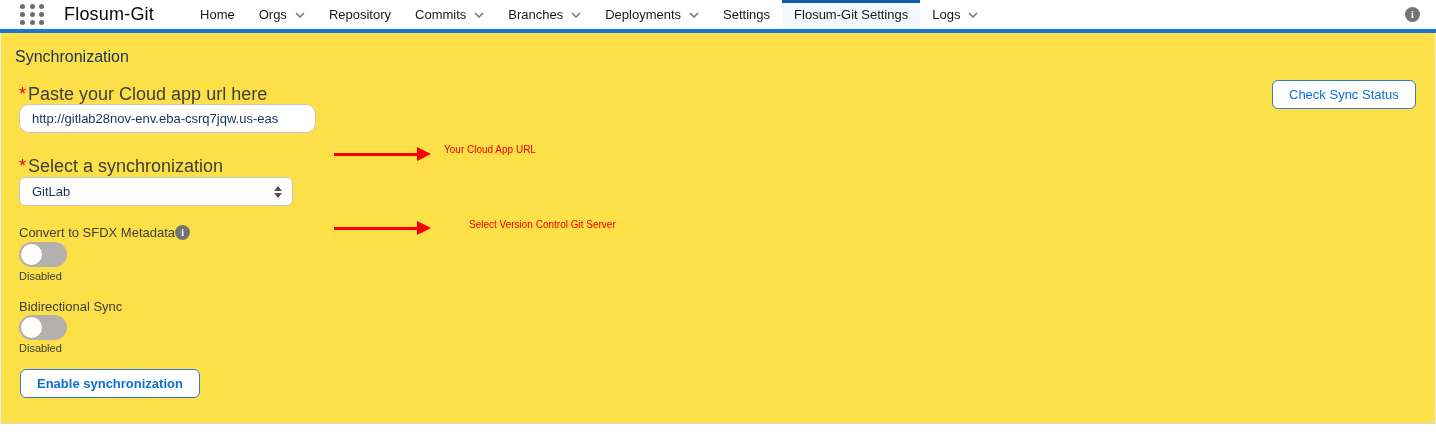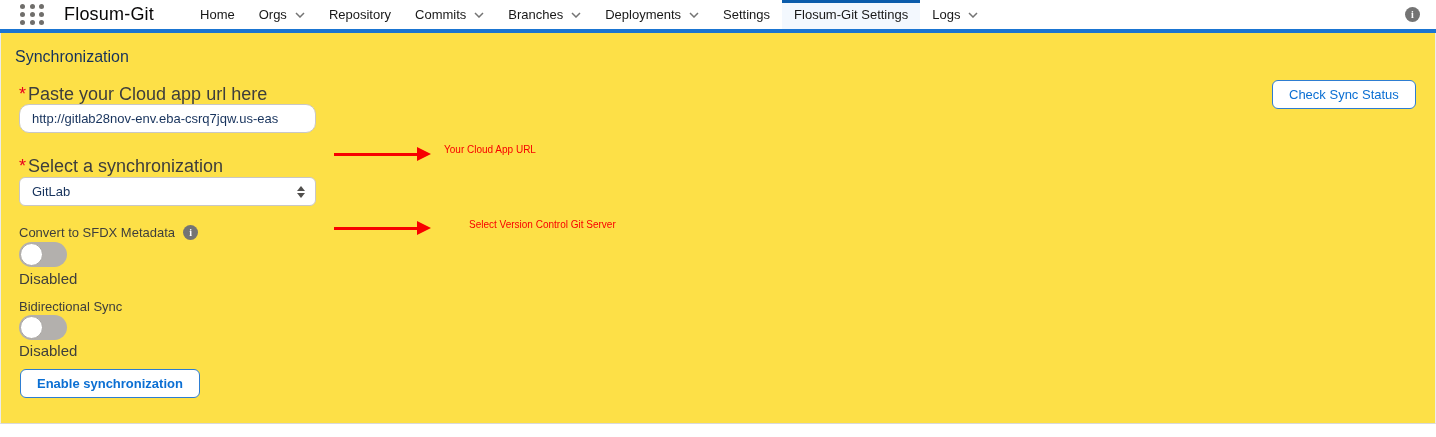--- a/index.html
+++ b/index.html
@@ -34,47 +34,47 @@
   .page-heading { position:absolute; left:14px; top:15px; font-size:16px;
     font-weight:500; color:#16325c; }
 
   .field-label { position:absolute; font-size:18px; color:#3e3e3c; }
   .req { color:#ea001e; margin-right:2px; }
 
   .text-input { position:absolute; left:18px; top:71px; width:297px; height:29px;
     border:1px solid #c9c7c5; border-radius:10px; padding:0 12px; font-size:13px;
     color:#16325c; font-family:inherit; background:#fff; outline:none; }
 
-  .select-box { position:absolute; left:18px; top:144px; width:297px; height:29px;
+  .select-box { position:absolute; left:18px; top:144px; width:274px; height:29px;
     border:1px solid #c9c7c5; border-radius:6px; background:#fff; display:flex;
     align-items:center; padding:0 10px 0 12px; font-size:13px; color:#16325c;
     cursor:pointer; }
   .select-box .val { flex:1; }
   .stepper { display:flex; flex-direction:column; gap:2px; align-items:center; }
   .stepper b { width:0; height:0; border-left:4px solid transparent;
     border-right:4px solid transparent; display:block; }
   .stepper .up   { border-bottom:5px solid #514f4d; }
   .stepper .down { border-top:5px solid #514f4d; }
 
   
   .arrow { position:absolute; height:14px; }
   .arrow .shaft { position:absolute; left:0; top:6px; height:3px; background:#f80000; }
   .arrow .head { position:absolute; top:0; width:0; height:0;
     border-top:7px solid transparent; border-bottom:7px solid transparent;
     border-left:14px solid #f80000; }
   .annotation { position:absolute; font-size:10px; color:#f80000; white-space:nowrap; }
 
   
   .toggle-label { position:absolute; font-size:13px; color:#3e3e3c; display:flex;
-    align-items:flex-end; gap:8px; }
+    align-items:flex-end; }
   .toggle { position:absolute; width:48px; height:25px; border-radius:13px;
     background:#b3b0ad; cursor:pointer; }
   .toggle .knob { position:absolute; left:1px; top:1px; width:23px; height:23px;
     border-radius:50%; background:#fff; border:1px solid #a8a5a2; }
-  .toggle-state { position:absolute; font-size:15px; color:#3e3e3c; }
+  .toggle-state { position:absolute; font-size:11px; color:#3e3e3c; }
 
   
   .btn-outline { position:absolute; height:29px; padding:0 16px; background:#fff;
     border:1px solid #2e7dd1; border-radius:6px; color:#0b6fd3; font-size:13px;
     font-family:inherit; cursor:pointer; display:inline-flex; align-items:center; }
   .btn-check { left:1271px; top:47px; }
   .btn-enable { left:19px; top:336px;font-weight:bold; }
 </style>
 </head>
 <body>

